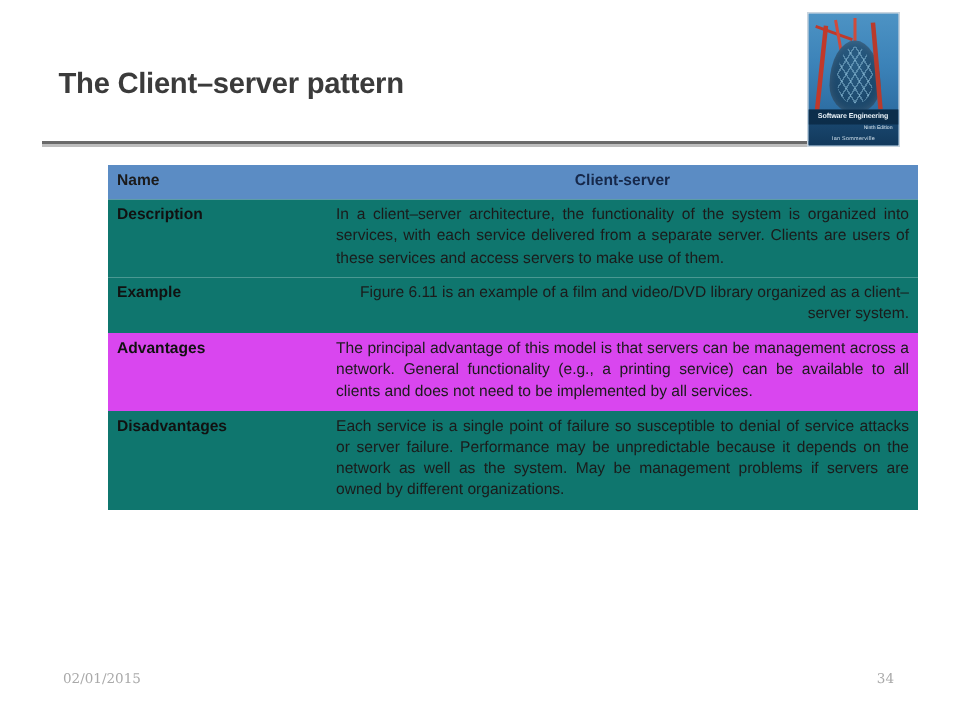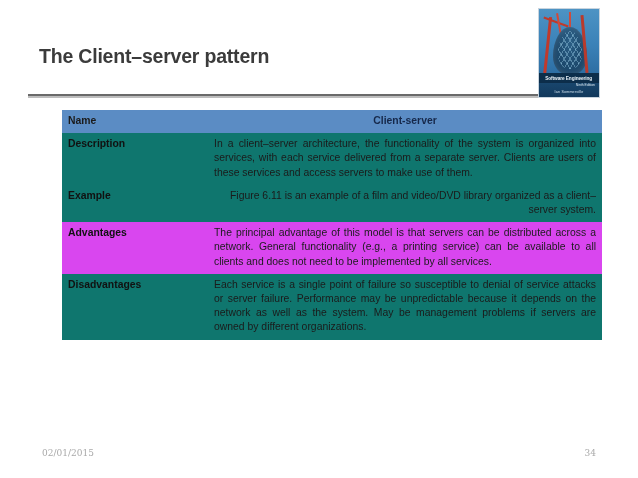--- a/index.html
+++ b/index.html
@@ -175,21 +175,21 @@
     right: 4px;
     bottom: 10px;
     font-size: 3.4px;
     color: #dce9f2;
     white-space: nowrap;
   }
 
   
   .pattern-table {
     position: absolute;
-    left: 62px;
+    left: 72px;
     top: 110px;
     width: 516px;
     border-collapse: collapse;
     table-layout: fixed;
   }
   .pattern-table td {
     vertical-align: top;
     padding: 4px 6px 5px 6px;
     font-size: 10.4px;
     line-height: 14.2px;
@@ -303,21 +303,21 @@
       <tr class="band-dark">
         <td class="col-label">Description</td>
         <td class="col-value col-sep">In a client–server architecture, the functionality of the system is organized into services, with each service delivered from a separate server. Clients are users of these services and access servers to make use of them.</td>
       </tr>
       <tr class="band-dark">
         <td class="col-label row-sep">Example</td>
         <td class="col-value col-sep row-sep no-justify">Figure 6.11 is an example of a film and video/DVD library organized as a client–server system.</td>
       </tr>
       <tr class="band-light">
         <td class="col-label row-sep">Advantages</td>
-        <td class="col-value col-sep row-sep">The principal advantage of this model is that servers can be distributed across a network. General functionality (e.g., a printing service) can be available to all clients and does not need to be implemented by all services.</td>
+        <td class="col-value col-sep row-sep">The principal advantage of this model is that servers can be management across a network. General functionality (e.g., a printing service) can be available to all clients and does not need to be implemented by all services.</td>
       </tr>
       <tr class="band-dark">
         <td class="col-label row-sep">Disadvantages</td>
         <td class="col-value col-sep row-sep">Each service is a single point of failure so susceptible to denial of service attacks or server failure. Performance may be unpredictable because it depends on the network as well as the system. May be management problems if servers are owned by different organizations.</td>
       </tr>
     </tbody>
   </table>
 
   <div class="footer">
     <span class="footer-date">02/01/2015</span>

